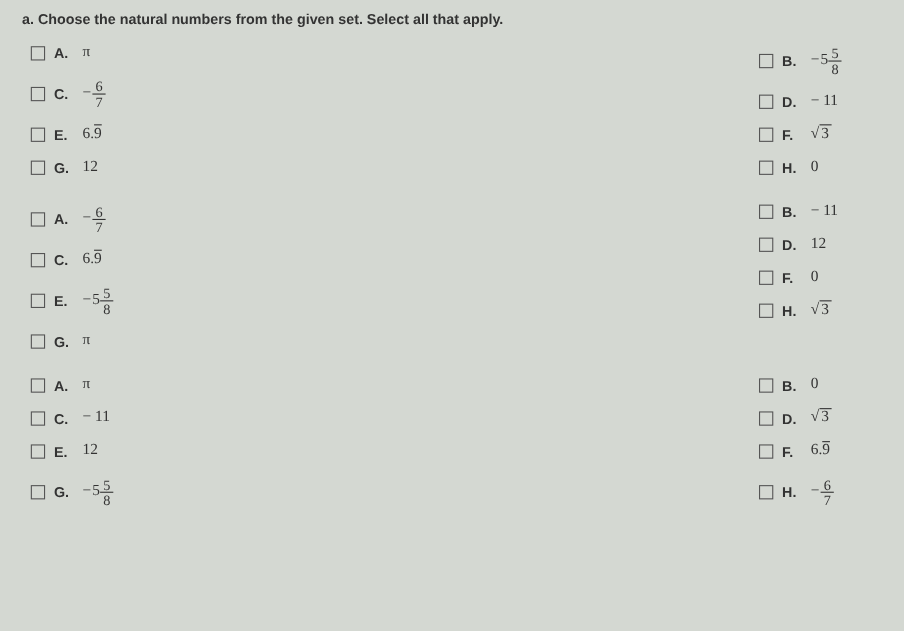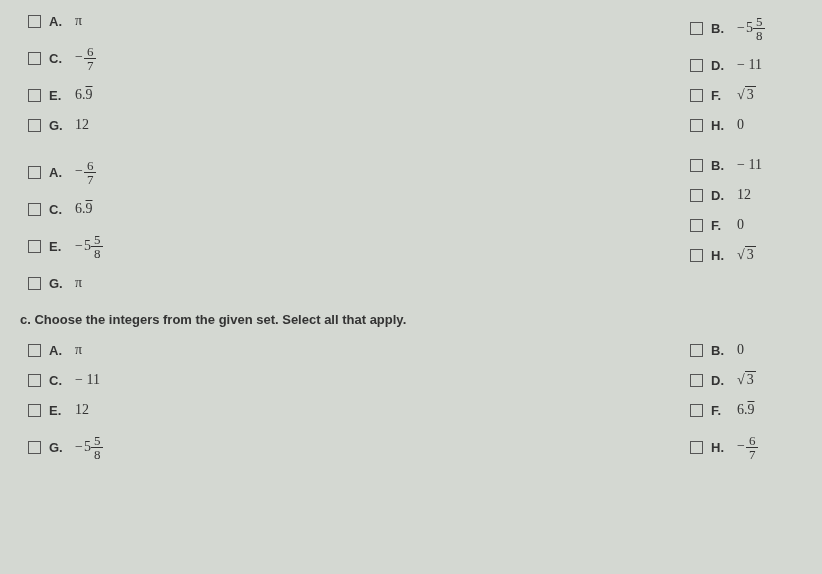--- a/index.html
+++ b/index.html
@@ -95,20 +95,21 @@
     }
     .overbar {
       text-decoration: overline;
     }
   </style>
 </head>
 <body>
 
 <div id="root">
     <div class="question">
+      <div class="prompt">a. Choose the natural numbers from the given set. Select all that apply.</div>
       <div class="options">
         <div class="col-left">
           <div class="option">
             <div class="chk"></div>
             <span class="letter">A.</span>
             <span class="value">π</span>
           </div>
           <div class="option tall">
             <div class="chk"></div>
             <span class="letter">C.</span>
@@ -211,21 +212,20 @@
           </div>
           <div class="option">
             <div class="chk"></div>
             <span class="letter">H.</span>
             <span class="value"><span class="sqrt">√<span class="radicand">3</span></span></span>
           </div>
         </div>
       </div>
     </div>
     <div class="question">
-      <div class="prompt">c. Choose the integers from the given set. Select all that apply.</div>
       <div class="options">
         <div class="col-left">
           <div class="option">
             <div class="chk"></div>
             <span class="letter">A.</span>
             <span class="value">π</span>
           </div>
           <div class="option">
             <div class="chk"></div>
             <span class="letter">C.</span>

